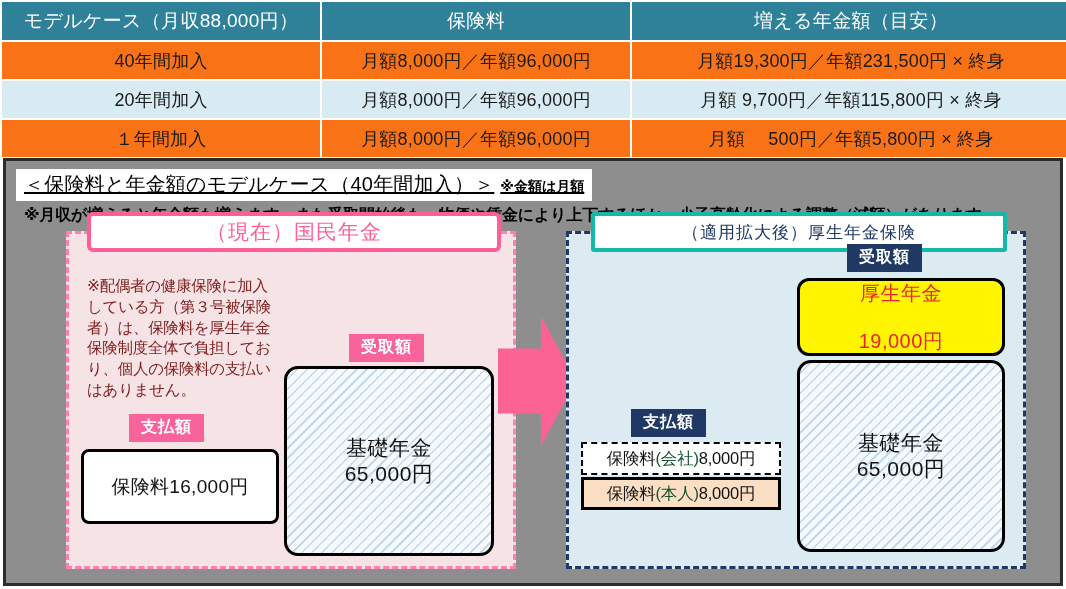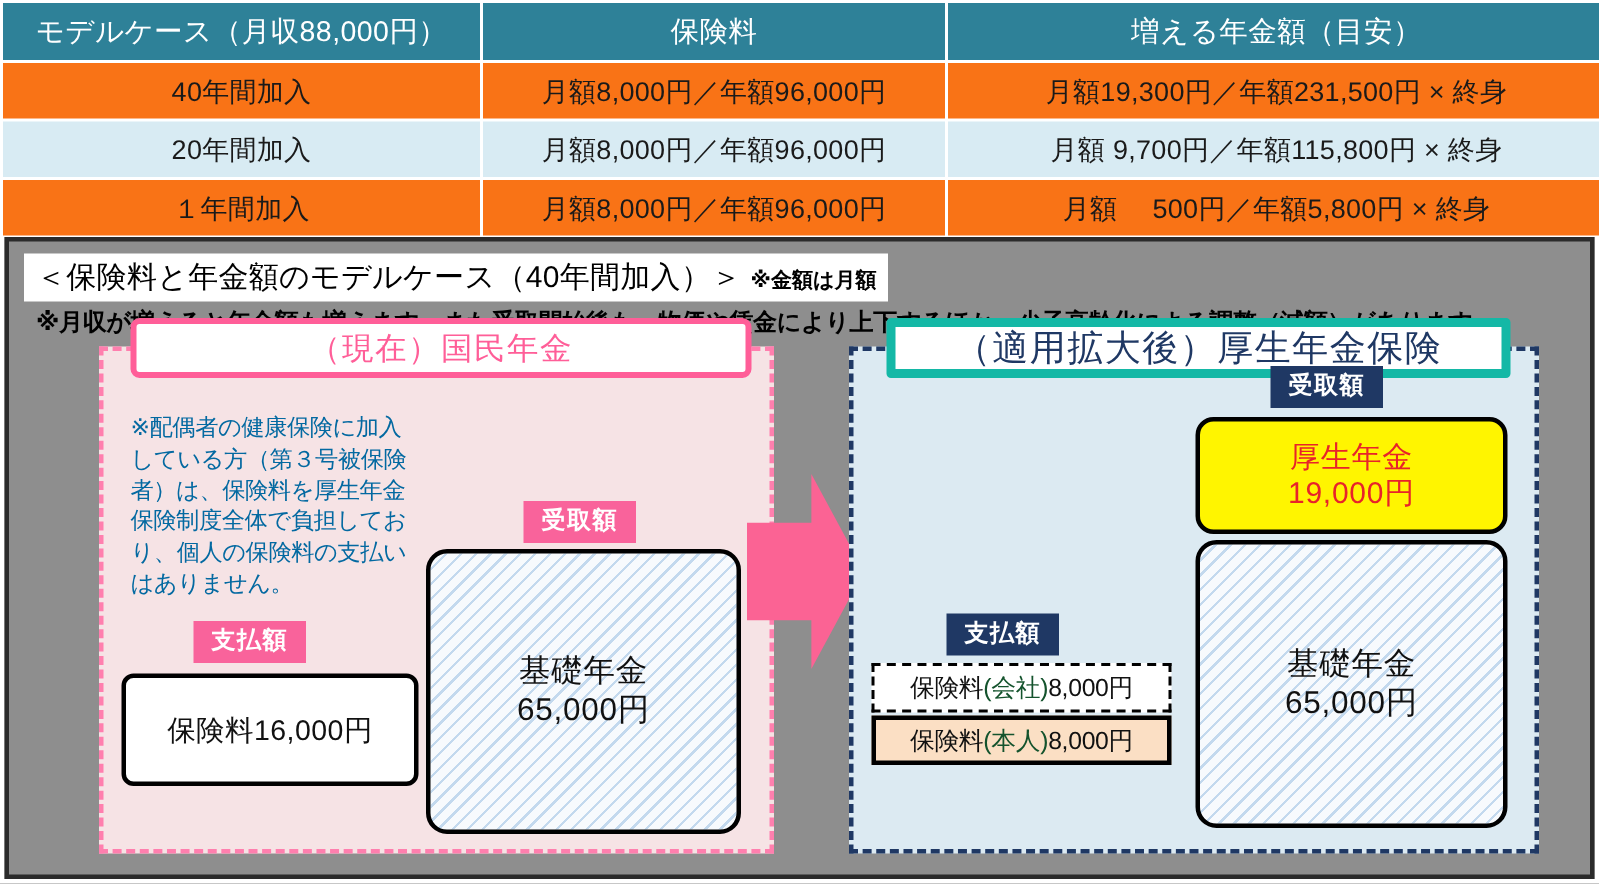--- a/index.html
+++ b/index.html
@@ -61,20 +61,21 @@
   .panel-title {
     position: absolute;
     left: 10px;
     top: 8px;
     background: #ffffff;
     padding: 2px 8px 3px 8px;
     font-size: 20px;
     color: #000000;
     white-space: nowrap;
     letter-spacing: 0.2px;
+    text-decoration: underline;
   }
   .panel-title .sub {
     font-size: 14px;
     font-weight: bold;
     margin-left: 6px;
     letter-spacing: 0;
   }
 
   .panel-warn {
     position: absolute;
@@ -115,21 +116,21 @@
     letter-spacing: 1px;
   }
 
   .note-left {
     position: absolute;
     left: 18px;
     top: 42px;
     width: 185px;
     font-size: 15.5px;
     line-height: 1.34;
-    color: #0369a1;
+    color: #7f1d1d;
     letter-spacing: -0.3px;
   }
 
   .badge-pink {
     position: absolute;
     background: #F9639B;
     color: #ffffff;
     font-size: 16px;
     font-weight: bold;
     padding: 3px 12px 4px 12px;
@@ -204,24 +205,24 @@
     background: #DCEAF2;
     border: 3px dashed #1F3864;
   }
   .hdr-right {
     position: absolute;
     left: 22px;
     top: -22px;
     width: 416px;
     height: 40px;
     background: #ffffff;
-    border: 6px solid #14b8a6;
+    border: 4px solid #14b8a6;
     border-radius: 3px;
     color: #1F3864;
-    font-size: 24px;
+    font-size: 17px;
     display: flex;
     align-items: center;
     justify-content: center;
     letter-spacing: 1px;
   }
 
   .badge-navy {
     position: absolute;
     background: #1F3864;
     color: #ffffff;
@@ -238,21 +239,21 @@
     left: 228px;
     top: 44px;
     width: 208px;
     height: 78px;
     background: #FFF500;
     border: 3.5px solid #000000;
     border-radius: 12px;
     display: flex;
     flex-direction: column;
     align-items: center;
-    justify-content: center;
+    justify-content: space-between;
     color: #E8232A;
     font-size: 20px;
     line-height: 1.2;
     letter-spacing: 0.5px;
   }
 
   .box-basic-right {
     position: absolute;
     left: 228px;
     top: 126px;

